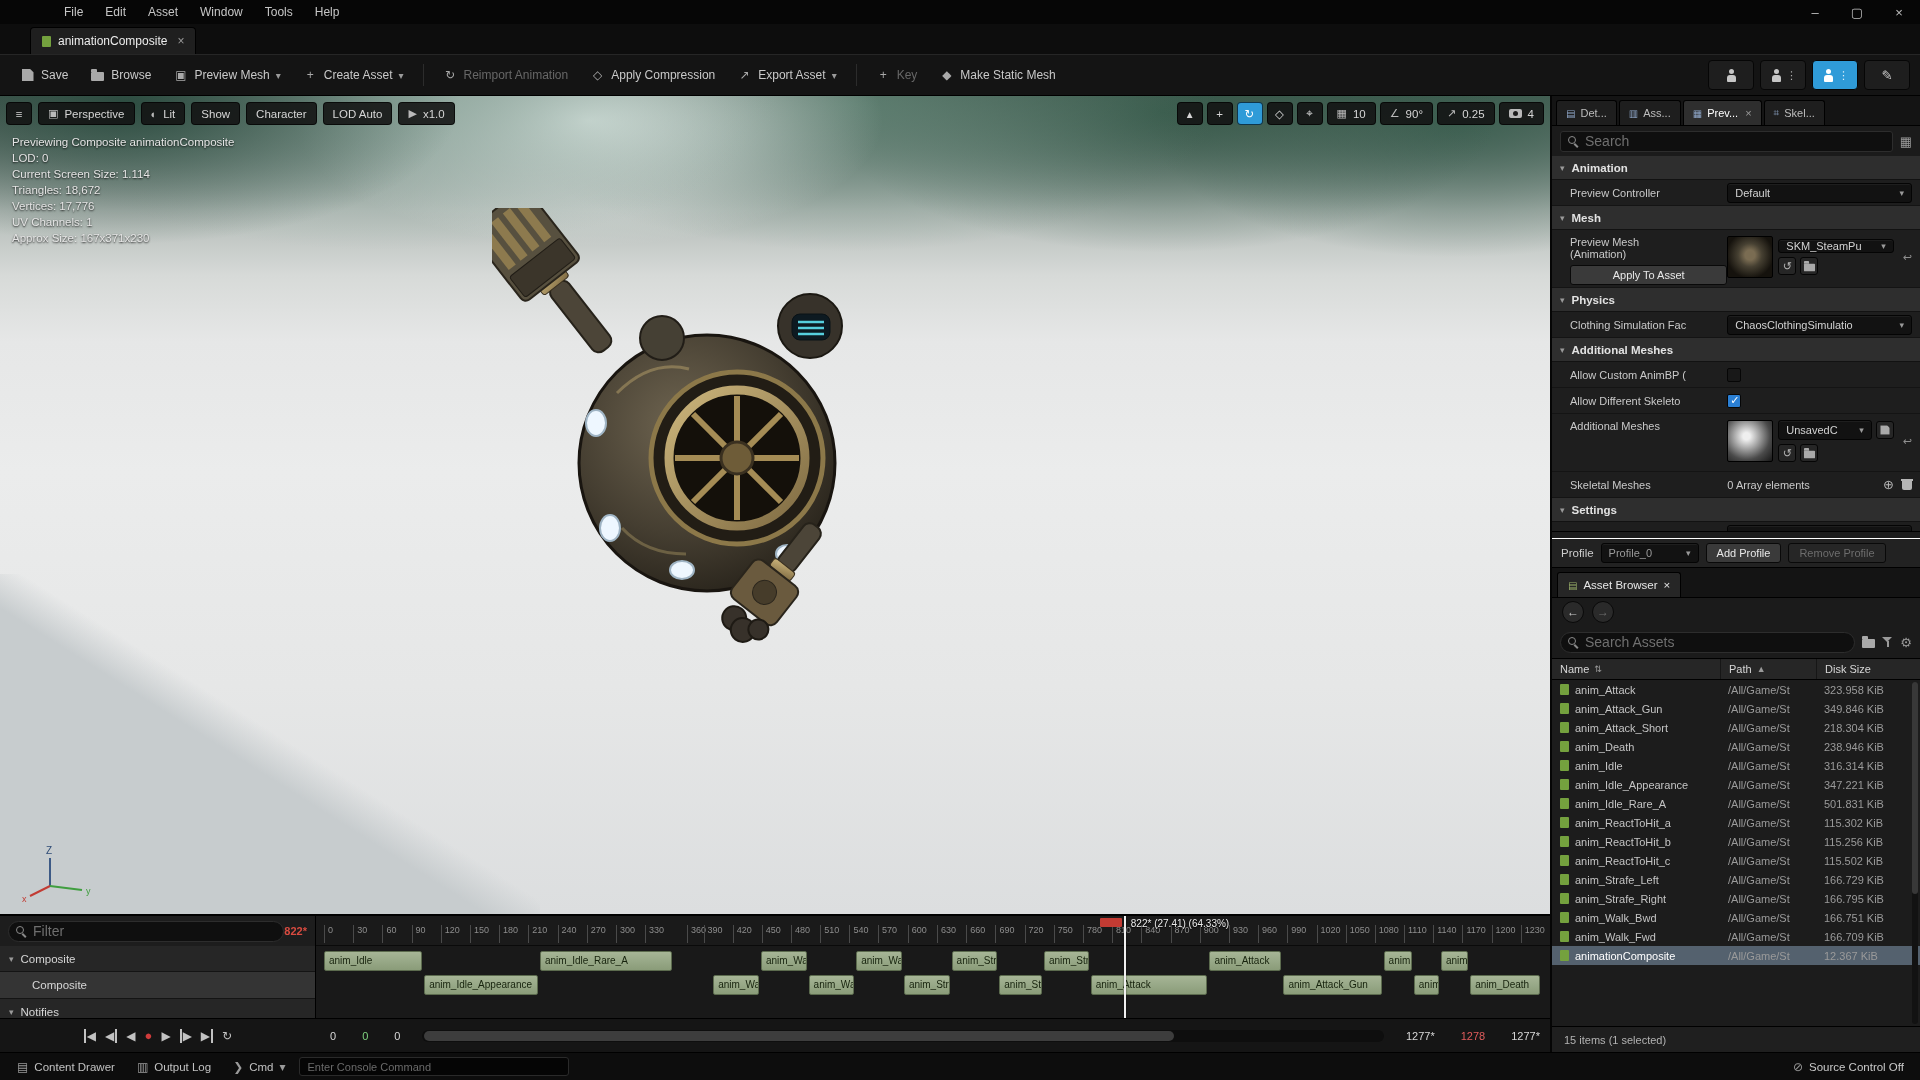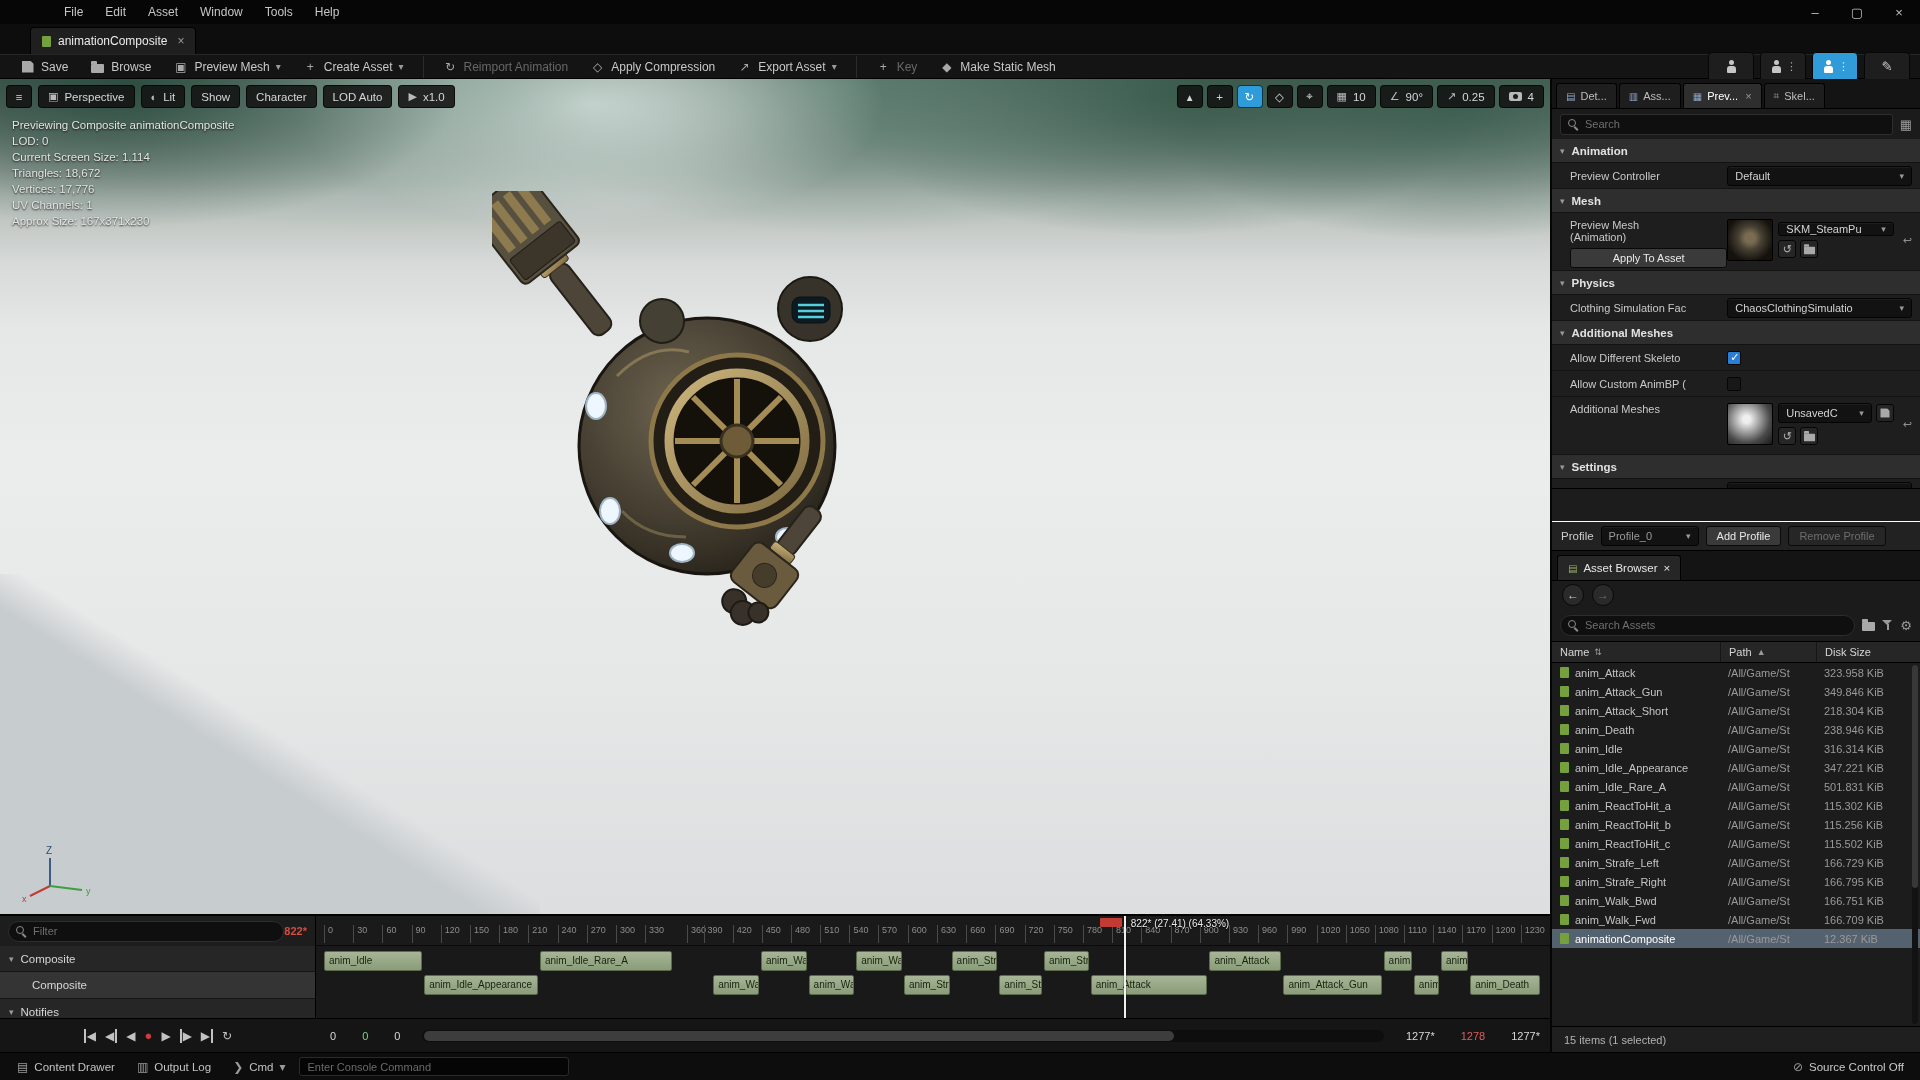--- a/index.html
+++ b/index.html
@@ -13,21 +13,21 @@
 .win-controls{margin-left:auto;display:flex}
 .win-btn{width:42px;height:24px;display:flex;align-items:center;justify-content:center;color:#bfbfbf;font-size:13px}
 
 
 .tabbar{height:30px;background:#0d0d0d;display:flex;align-items:flex-end;padding-left:30px;flex:0 0 auto}
 .asset-tab{height:27px;background:#1f1f1f;border:1px solid #000;border-bottom:none;border-radius:4px 4px 0 0;
  display:flex;align-items:center;gap:7px;padding:0 11px;color:#ececec;font-size:12px}
 .asset-tab .x{color:#9a9a9a;font-size:12px;margin-left:3px}
 
 
-.toolbar{height:25px;background:#141414;border-top:1px solid #262626;border-bottom:1px solid #000;
+.toolbar{height:42px;background:#141414;border-top:1px solid #262626;border-bottom:1px solid #000;
  display:flex;align-items:center;padding:0 10px;gap:2px;flex:0 0 auto}
 .tb-btn{display:inline-flex;align-items:center;gap:6px;height:30px;padding:0 10px;background:none;border:none;
  color:#c9c9c9;font-size:12px;font-family:inherit;border-radius:3px;cursor:pointer}
 .tb-btn.disabled{color:#676767}
 .tb-btn .caret{color:#9a9a9a;font-size:10px}
 .ticn{display:inline-flex;width:15px;height:15px;align-items:center;justify-content:center;color:#a9a9a9;font-size:12px}
 .tb-divider{width:1px;height:22px;background:#000;border-right:1px solid #2c2c2c;margin:0 7px}
 .tb-modes{margin-left:auto;display:flex;align-items:center;gap:6px}
 .mode-btn{height:30px;min-width:46px;display:flex;align-items:center;justify-content:center;gap:3px;
  background:#1e1e1e;border:1px solid #060606;border-radius:4px;color:#c6c6c6;cursor:pointer}
@@ -107,21 +107,21 @@
 
 .dt-tabs{height:30px;flex:0 0 auto;background:#141414;display:flex;align-items:flex-end;gap:2px;padding:0 4px;border-bottom:1px solid #000}
 .dtab{height:25px;display:flex;align-items:center;gap:5px;padding:0 9px;background:#1e1e1e;border:1px solid #000;border-bottom:none;
  border-radius:3px 3px 0 0;color:#bdbdbd;font-size:11px;cursor:pointer}
 .dtab.active{background:#2e2e2e;color:#fff}
 .dtab .x{color:#9a9a9a;margin-left:2px}
 .dtab .ic{font-size:10px;color:#8fa7c9}
 .dt-search{height:30px;flex:0 0 auto;display:flex;align-items:center;gap:7px;padding:0 8px;background:#1b1b1b}
 .searchbox{display:flex;align-items:center;gap:6px;background:#0f0f0f;border:1px solid #2d2d2d;border-radius:3px;height:21px;padding:0 7px;flex:1}
 .searchbox.round{border-radius:11px}
-.searchbox input{background:none;border:none;outline:none;color:#c6c6c6;font-size:11px;width:100%;font-family:inherit}
+.searchbox input{background:none;border:none;outline:none;color:#c6c6c6;font-size:14px;width:100%;font-family:inherit}
 .searchbox input::placeholder{color:#6f6f6f}
 .mag{width:11px;height:11px;position:relative;flex:0 0 auto}
 .mag::before{content:"";position:absolute;left:0;top:0;width:6px;height:6px;border:1.5px solid #8a8a8a;border-radius:50%}
 .mag::after{content:"";position:absolute;left:7.2px;top:7.2px;width:4.5px;height:1.6px;background:#8a8a8a;transform:rotate(45deg);transform-origin:0 0}
 .grid-ic{color:#9a9a9a;font-size:13px}
 .dt-content{height:382px;flex:0 0 auto;overflow:hidden;background:#1c1c1c}
 .dsec{height:24px;background:#2e2e2e;display:flex;align-items:center;gap:7px;padding:0 8px;color:#e2e2e2;font-size:11.5px;font-weight:bold;border-bottom:1px solid #121212}
 .dsec .tri{color:#9a9a9a;font-size:9px;font-weight:normal}
 .drow{display:flex;align-items:center;min-height:26px;padding:0 8px 0 18px;border-bottom:1px solid #141414;background:#1e1e1e;font-size:11px}
 .drow.tall{min-height:58px;align-items:flex-start;padding-top:6px}
@@ -644,29 +644,29 @@
                 <span class="caret">▾</span>
               </div>
             </div>
         </div>
 
         <div class="dsec">
             <span class="tri">▾</span>
             <span>Additional Meshes</span>
           </div>
         <div class="drow">
+          <span class="dlabel">Allow Custom AnimBP (</span>
+          <div class="dval">
+              <span class="cb"></span>
+            </div>
+        </div>
+        <div class="drow">
           <span class="dlabel">Allow Different Skeleto</span>
           <div class="dval">
               <span class="cb checked"></span>
-            </div>
-        </div>
-        <div class="drow">
-          <span class="dlabel">Allow Custom AnimBP (</span>
-          <div class="dval">
-              <span class="cb"></span>
             </div>
         </div>
         <div class="drow tall">
           <div class="dlabel-col">
               <span>Additional Meshes</span>
             </div>
           <div class="dval">
             <div class="thumb sphere-th"></div>
             <div class="dcol">
               <div style="display:flex;gap:4px;align-items:center">
@@ -681,20 +681,30 @@
               <div class="mini-row">
                 <span class="mini">↺</span>
                 <span class="mini">
                     <span class="folder-shape" style="transform:scale(.85)"></span>
                   </span>
               </div>
             </div>
             <span class="reset">↩</span>
           </div>
         </div>
+        <div class="drow">
+          <span class="dlabel">Skeletal Meshes</span>
+          <div class="dval">
+            <span style="color:#c9c9c9">0 Array elements</span>
+            <span style="margin-left:auto;display:flex;gap:8px;align-items:center">
+              <span style="color:#b5b5b5;font-size:13px">⊕</span>
+              <span class="trash"></span>
+            </span>
+          </div>
+        </div>
 
         <div class="dsec">
             <span class="tri">▾</span>
             <span>Settings</span>
           </div>
         <div class="clip-row">
           <div class="drow">
             <span class="dlabel">Profile Name</span>
             <div class="dval">
                 <div class="dd">

